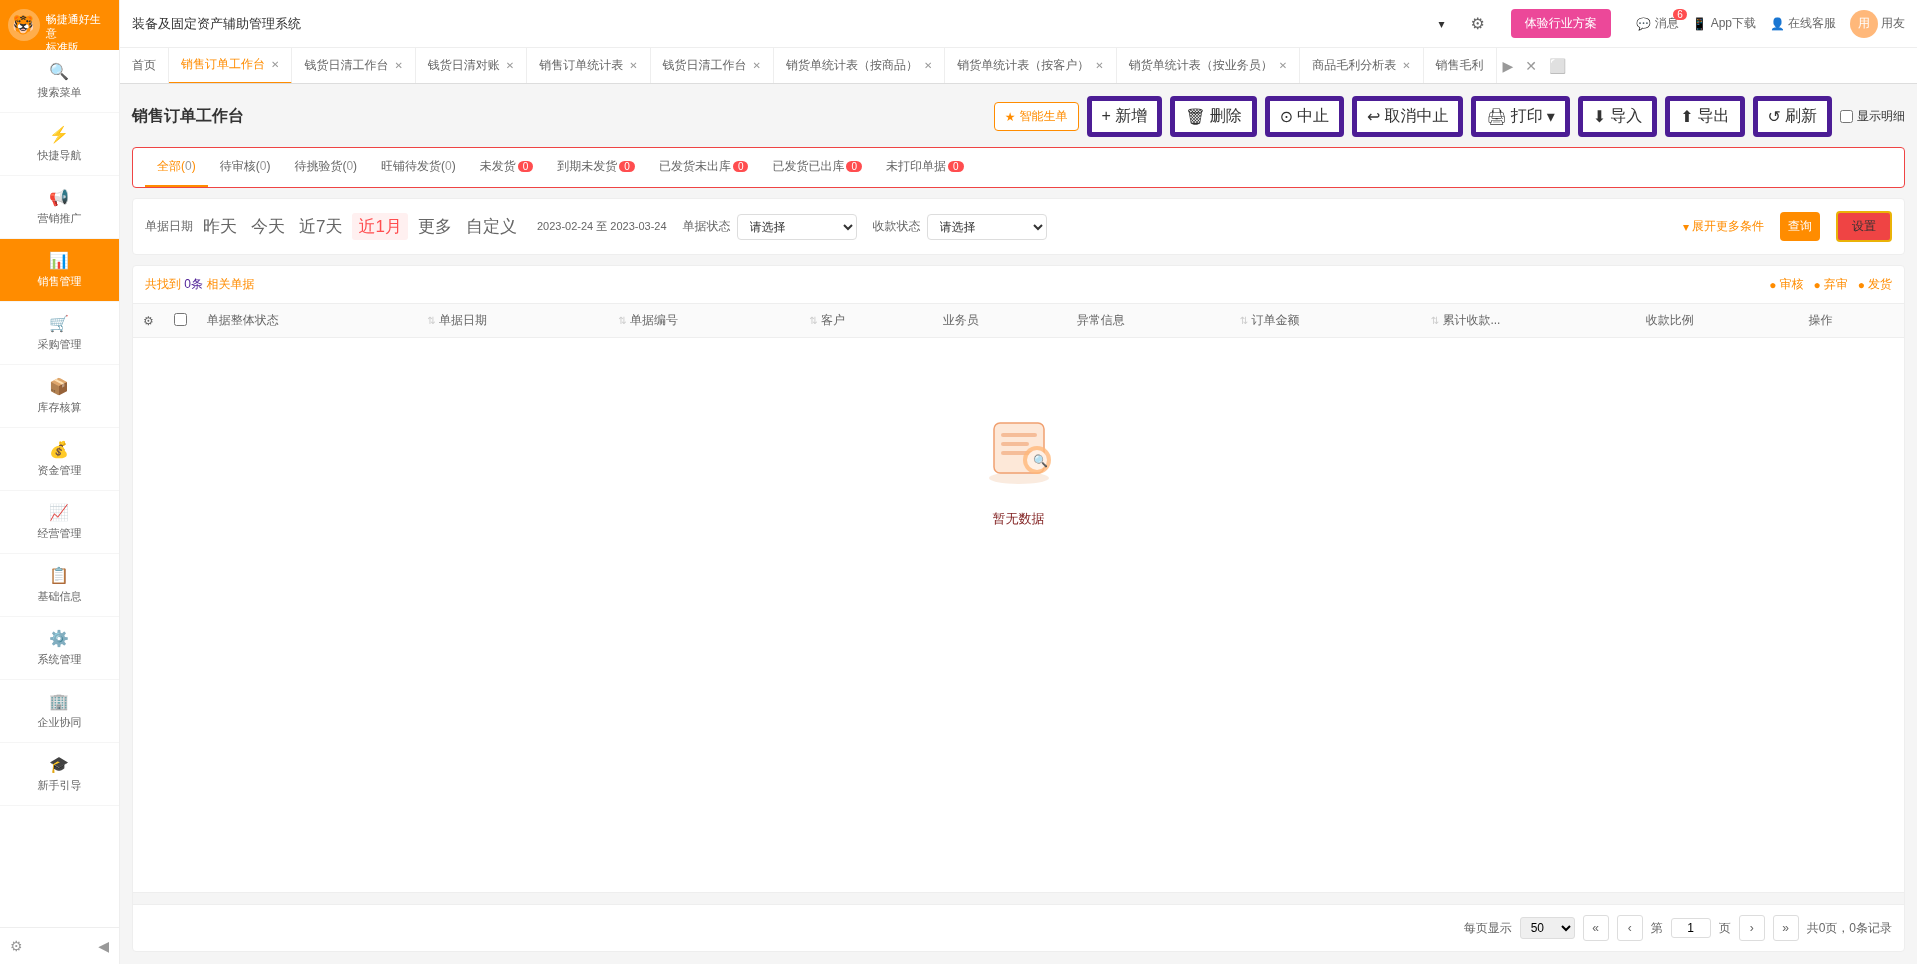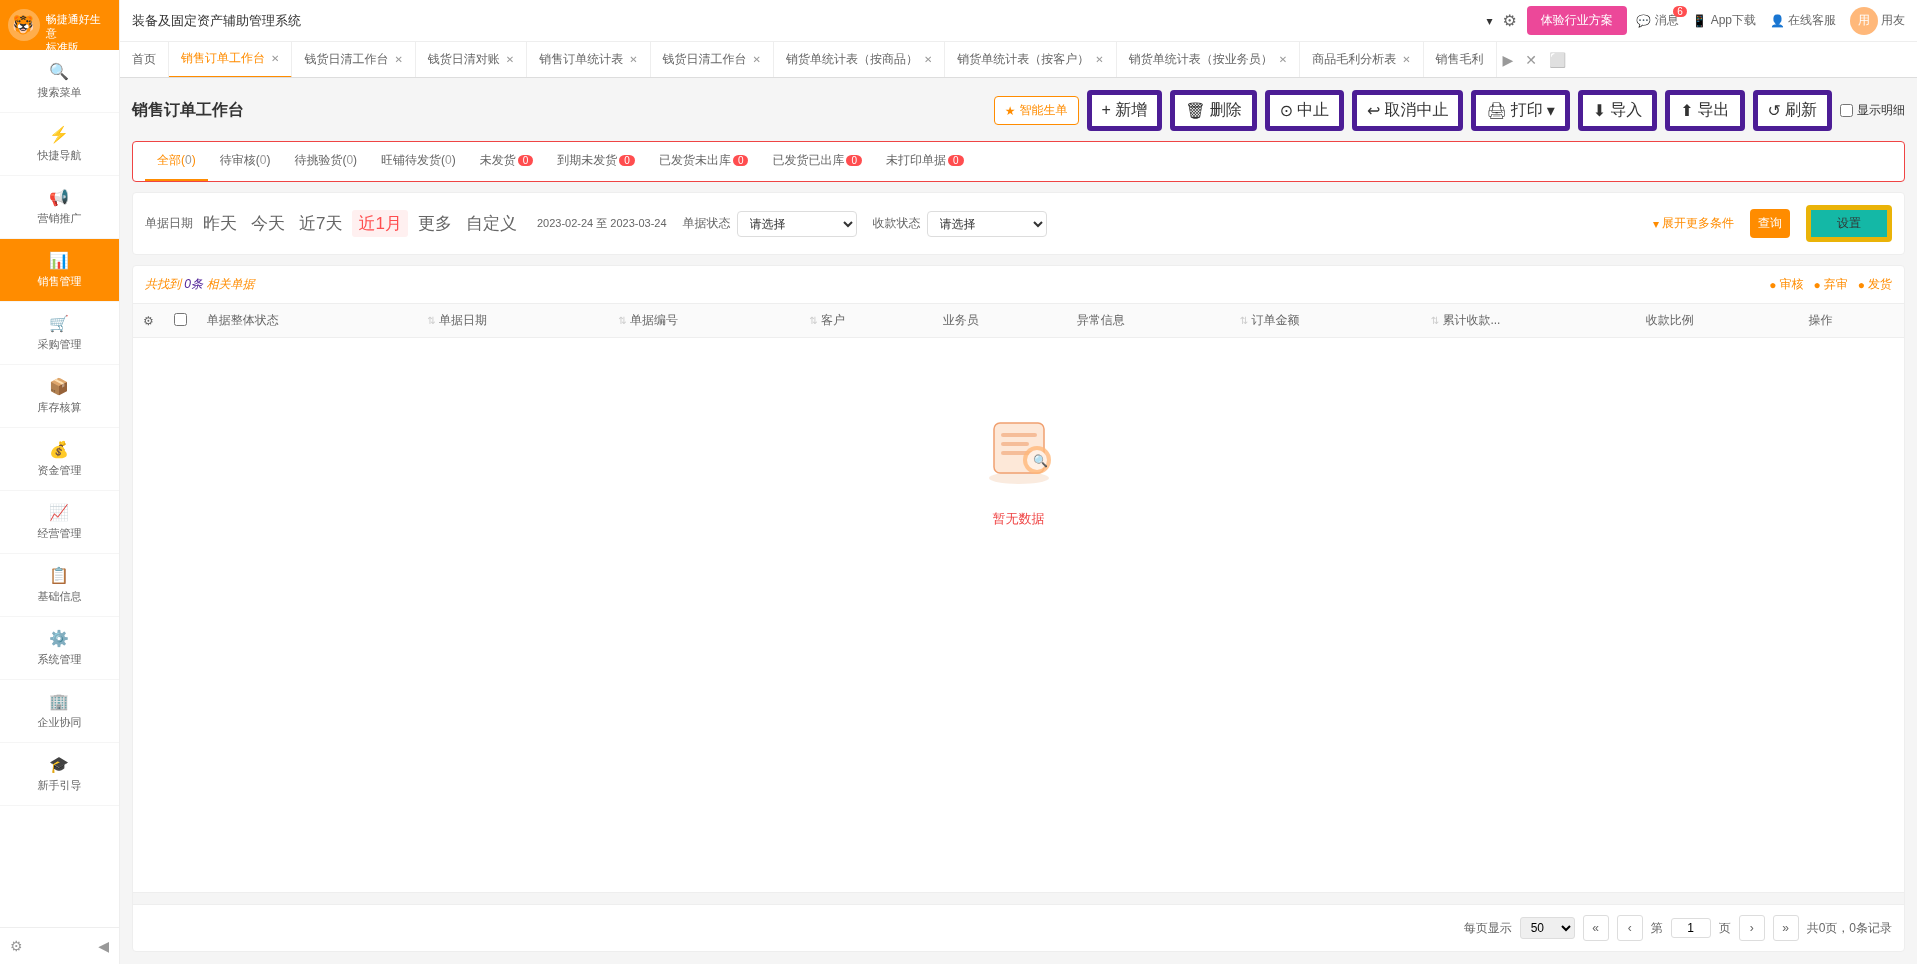--- a/index.html
+++ b/index.html
@@ -14,21 +14,21 @@
     .sidebar-item { display: flex; flex-direction: column; align-items: center; padding: 12px 8px; cursor: pointer; color: #666; font-size: 11px; gap: 4px; border-bottom: 1px solid #f5f5f5; }
     .sidebar-item.active { background: #ff8c00; color: #fff; }
     .sidebar-item .icon { font-size: 16px; }
     .sidebar-bottom { padding: 10px; display: flex; justify-content: space-between; border-top: 1px solid #eee; }
     .sidebar-bottom-btn { color: #999; cursor: pointer; font-size: 14px; }
 
     
     .main { flex: 1; display: flex; flex-direction: column; overflow: hidden; }
 
     
-    .topbar { background: #fff; height: 42px; display: flex; align-items: center; padding: 0 12px; border-bottom: 1px solid #eee; gap: 10px; }
+    .topbar { background: #fff; height: 48px; display: flex; align-items: center; padding: 0 12px; border-bottom: 1px solid #eee; gap: 26px; }
     .topbar-title { font-size: 13px; color: #333; flex: 1; }
     .topbar-dropdown { display: flex; align-items: center; gap: 4px; cursor: pointer; color: #333; }
     .topbar-btn-industry { background: #ec4899; color: #fff; border: none; padding: 6px 14px; border-radius: 4px; cursor: pointer; font-size: 12px; }
     .topbar-actions { display: flex; align-items: center; gap: 14px; margin-left: auto; color: #666; font-size: 12px; }
     .topbar-action-item { display: flex; align-items: center; gap: 3px; cursor: pointer; position: relative; }
     .badge { background: #ff4d4f; color: #fff; border-radius: 10px; padding: 0 4px; font-size: 10px; position: absolute; top: -6px; right: -8px; }
     .topbar-settings-icon { font-size: 16px; cursor: pointer; color: #666; }
     .user-avatar { width: 28px; height: 28px; background: #ffb87a; border-radius: 50%; display: flex; align-items: center; justify-content: center; font-size: 12px; color: #fff; }
 
     
@@ -63,38 +63,38 @@
     .filter-row { display: flex; align-items: center; gap: 16px; flex-wrap: wrap; }
     .filter-item { display: flex; align-items: center; gap: 6px; }
     .filter-label { color: #666; font-size: 12px; white-space: nowrap; }
     .filter-date-options { display: flex; gap: 6px; align-items: center; }
     .filter-date-btn { color: #666; cursor: pointer; font-size: 17px; padding: 2px 4px; }
     .filter-date-btn.active { color: #ff4d4f; background: #fff0f0; border-radius: 3px; padding: 2px 6px; }
     .filter-date-range { color: #666; font-size: 11px; }
     .filter-select { border: 1px solid #ddd; border-radius: 4px; padding: 4px 8px; font-size: 12px; color: #333; background: #fff; cursor: pointer; min-width: 120px; }
     .filter-expand { color: #ff8c00; cursor: pointer; font-size: 12px; display: flex; align-items: center; gap: 3px; margin-left: auto; }
     .btn-query { background: #ff8c00; color: #fff; border: none; padding: 6px 8px; border-radius: 4px; cursor: pointer; font-size: 12px; }
-    .btn-setting { background: #14b8a6; border: 5px solid #eab308; color: #333; padding: 5px 26px; border-radius: 4px; cursor: pointer; font-size: 12px; }
+    .btn-setting { background: #ef4444; border: 2px solid #eab308; color: #333; padding: 5px 14px; border-radius: 4px; cursor: pointer; font-size: 12px; }
 
     
     .table-area { background: #fff; border-radius: 4px; border: 1px solid #eee; flex: 1; display: flex; flex-direction: column; }
     .table-toolbar { padding: 10px 12px; display: flex; align-items: center; justify-content: space-between; border-bottom: 1px solid #eee; }
     .table-count { font-size: 12px; color: #333; }
-    .table-count span { color: #ff8c00; font-weight: 500; font-style: italic; }
+    .table-count span { color: #ff8c00; font-weight: 500; }
     .table-toolbar-right { display: flex; gap: 10px; align-items: center; }
     .tbl-action-btn { color: #ff8c00; font-size: 12px; cursor: pointer; display: flex; align-items: center; gap: 3px; }
 
     .data-table { width: 100%; border-collapse: collapse; }
     .data-table th { background: #fafafa; border-bottom: 1px solid #eee; padding: 8px 10px; text-align: left; font-size: 12px; color: #666; font-weight: normal; white-space: nowrap; }
     .data-table th .sort-icon { color: #ccc; font-size: 10px; cursor: pointer; }
     .col-checkbox { width: 30px; }
     .col-settings { width: 30px; }
     .empty-state { display: flex; flex-direction: column; align-items: center; justify-content: center; padding: 60px 0; flex: 1; }
     .empty-icon { width: 100px; height: 100px; margin-bottom: 12px; }
-    .empty-text { color: #ef4444; font-size: 13px; }
+    .empty-text { color: #7f1d1d; font-size: 13px; }
 
     
     .pagination { padding: 10px 12px; display: flex; align-items: center; justify-content: flex-end; gap: 8px; border-top: 1px solid #eee; }
     .pagination-label { font-size: 12px; color: #666; }
     .pagination-select { border: 1px solid #ddd; border-radius: 3px; padding: 2px 6px; font-size: 12px; }
     .pagination-btn { border: 1px solid #ddd; background: #fff; color: #666; width: 26px; height: 26px; cursor: pointer; border-radius: 3px; display: flex; align-items: center; justify-content: center; font-size: 12px; }
     .pagination-input { border: 1px solid #ddd; border-radius: 3px; padding: 2px 6px; font-size: 12px; width: 40px; text-align: center; }
     .pagination-info { font-size: 12px; color: #666; }
 
     

